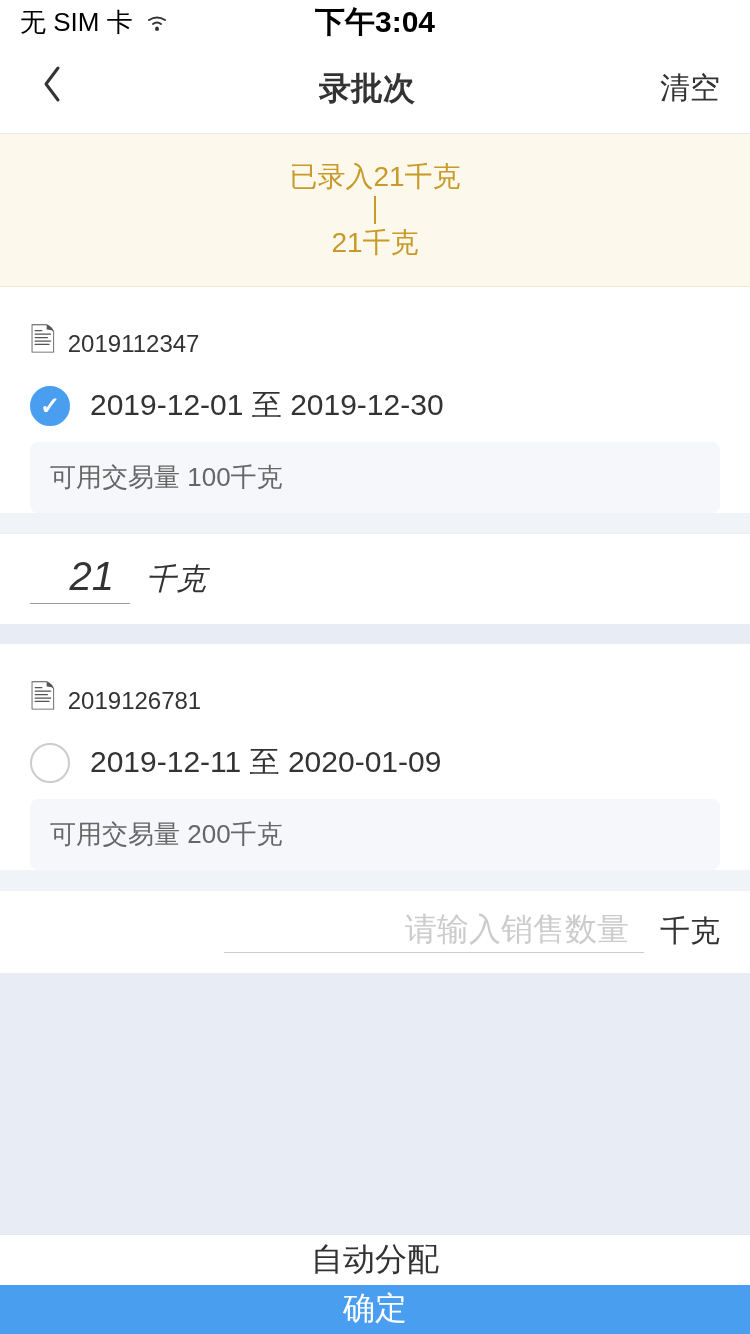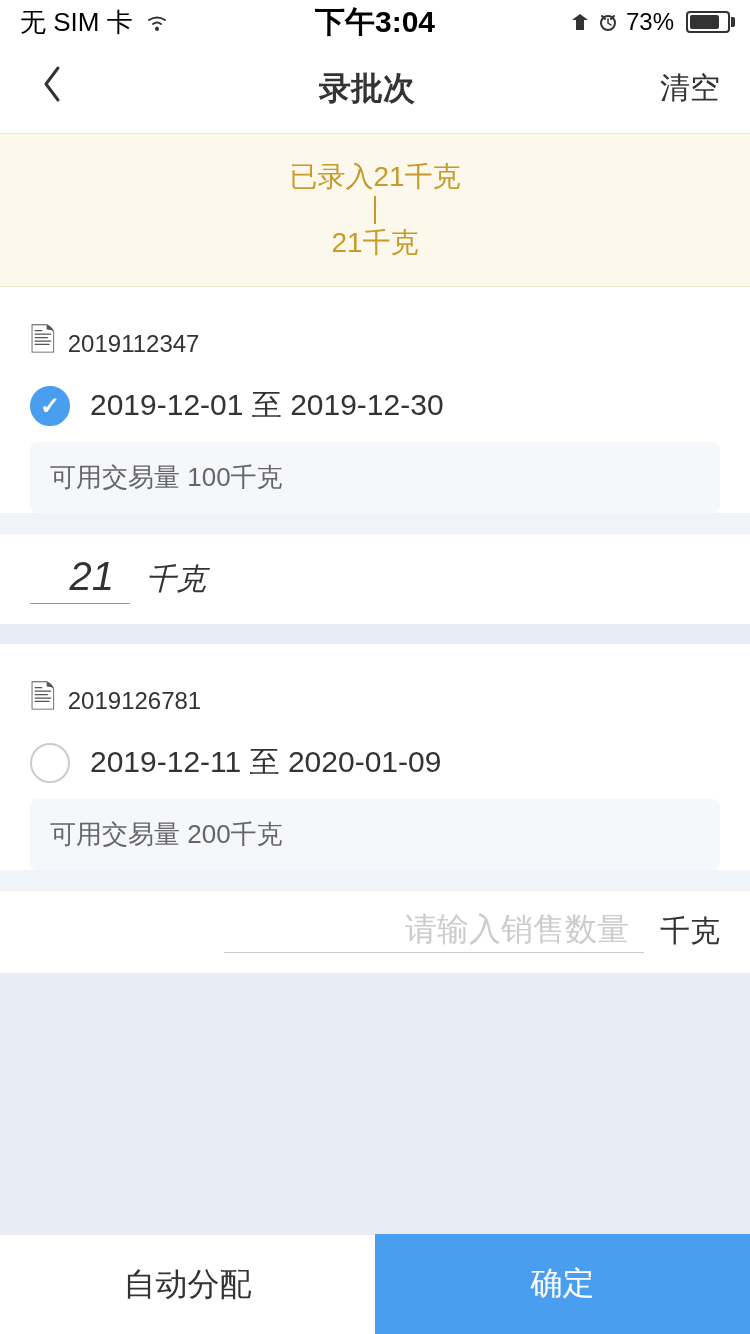--- a/index.html
+++ b/index.html
@@ -256,20 +256,21 @@
     }
 
     
     .bottom-bar {
       position: fixed;
       bottom: 0;
       left: 0;
       width: 750px;
       height: 100px;
       display: flex;
+      flex-direction: column;
     }
     .btn-auto {
       flex: 1;
       background: #fff;
       border: none;
       font-size: 32px;
       color: #333;
       cursor: pointer;
       border-top: 1px solid #e8e8e8;
     }
@@ -289,35 +290,20 @@
   <div class="status-left">
     <span>无 SIM 卡</span>
     <svg width="28" height="20" viewBox="0 0 28 20">
       <path d="M14 16 Q14 16 14 16" stroke="#333" stroke-width="3" fill="none" stroke-linecap="round"></path>
       <path d="M10 12 Q14 9 18 12" stroke="#333" stroke-width="2" fill="none" stroke-linecap="round"></path>
       <path d="M6 8 Q14 3 22 8" stroke="#333" stroke-width="2" fill="none" stroke-linecap="round"></path>
       <circle cx="14" cy="17" r="2" fill="#333"></circle>
     </svg>
   </div>
   <span class="status-center">下午3:04</span>
-  <div class="status-right">
-    <svg width="20" height="20" viewBox="0 0 20 20">
-      <path d="M10 2 L18 8 L14 8 L14 18 L6 18 L6 8 L2 8 Z" fill="#333"></path>
-    </svg>
-    <svg width="20" height="20" viewBox="0 0 20 20">
-      <circle cx="10" cy="11" r="7" stroke="#333" stroke-width="2" fill="none"></circle>
-      <path d="M10 7 L10 11 L13 13" stroke="#333" stroke-width="1.5" fill="none" stroke-linecap="round"></path>
-      <path d="M4 4 L7 7" stroke="#333" stroke-width="2" stroke-linecap="round"></path>
-      <path d="M16 4 L13 7" stroke="#333" stroke-width="2" stroke-linecap="round"></path>
-    </svg>
-    <span>73%</span>
-    <div class="battery-icon">
-      <div class="battery-fill"></div>
-    </div>
-  </div>
 </div>
 
 <div class="nav-bar">
   <span class="nav-back">
     <svg width="24" height="40" viewBox="0 0 24 40">
       <path d="M18 4 L6 20 L18 36" stroke="#333" stroke-width="3" fill="none" stroke-linecap="round" stroke-linejoin="round"></path>
     </svg>
   </span>
   <span class="nav-title">录批次</span>
   <span class="nav-action">清空</span>

